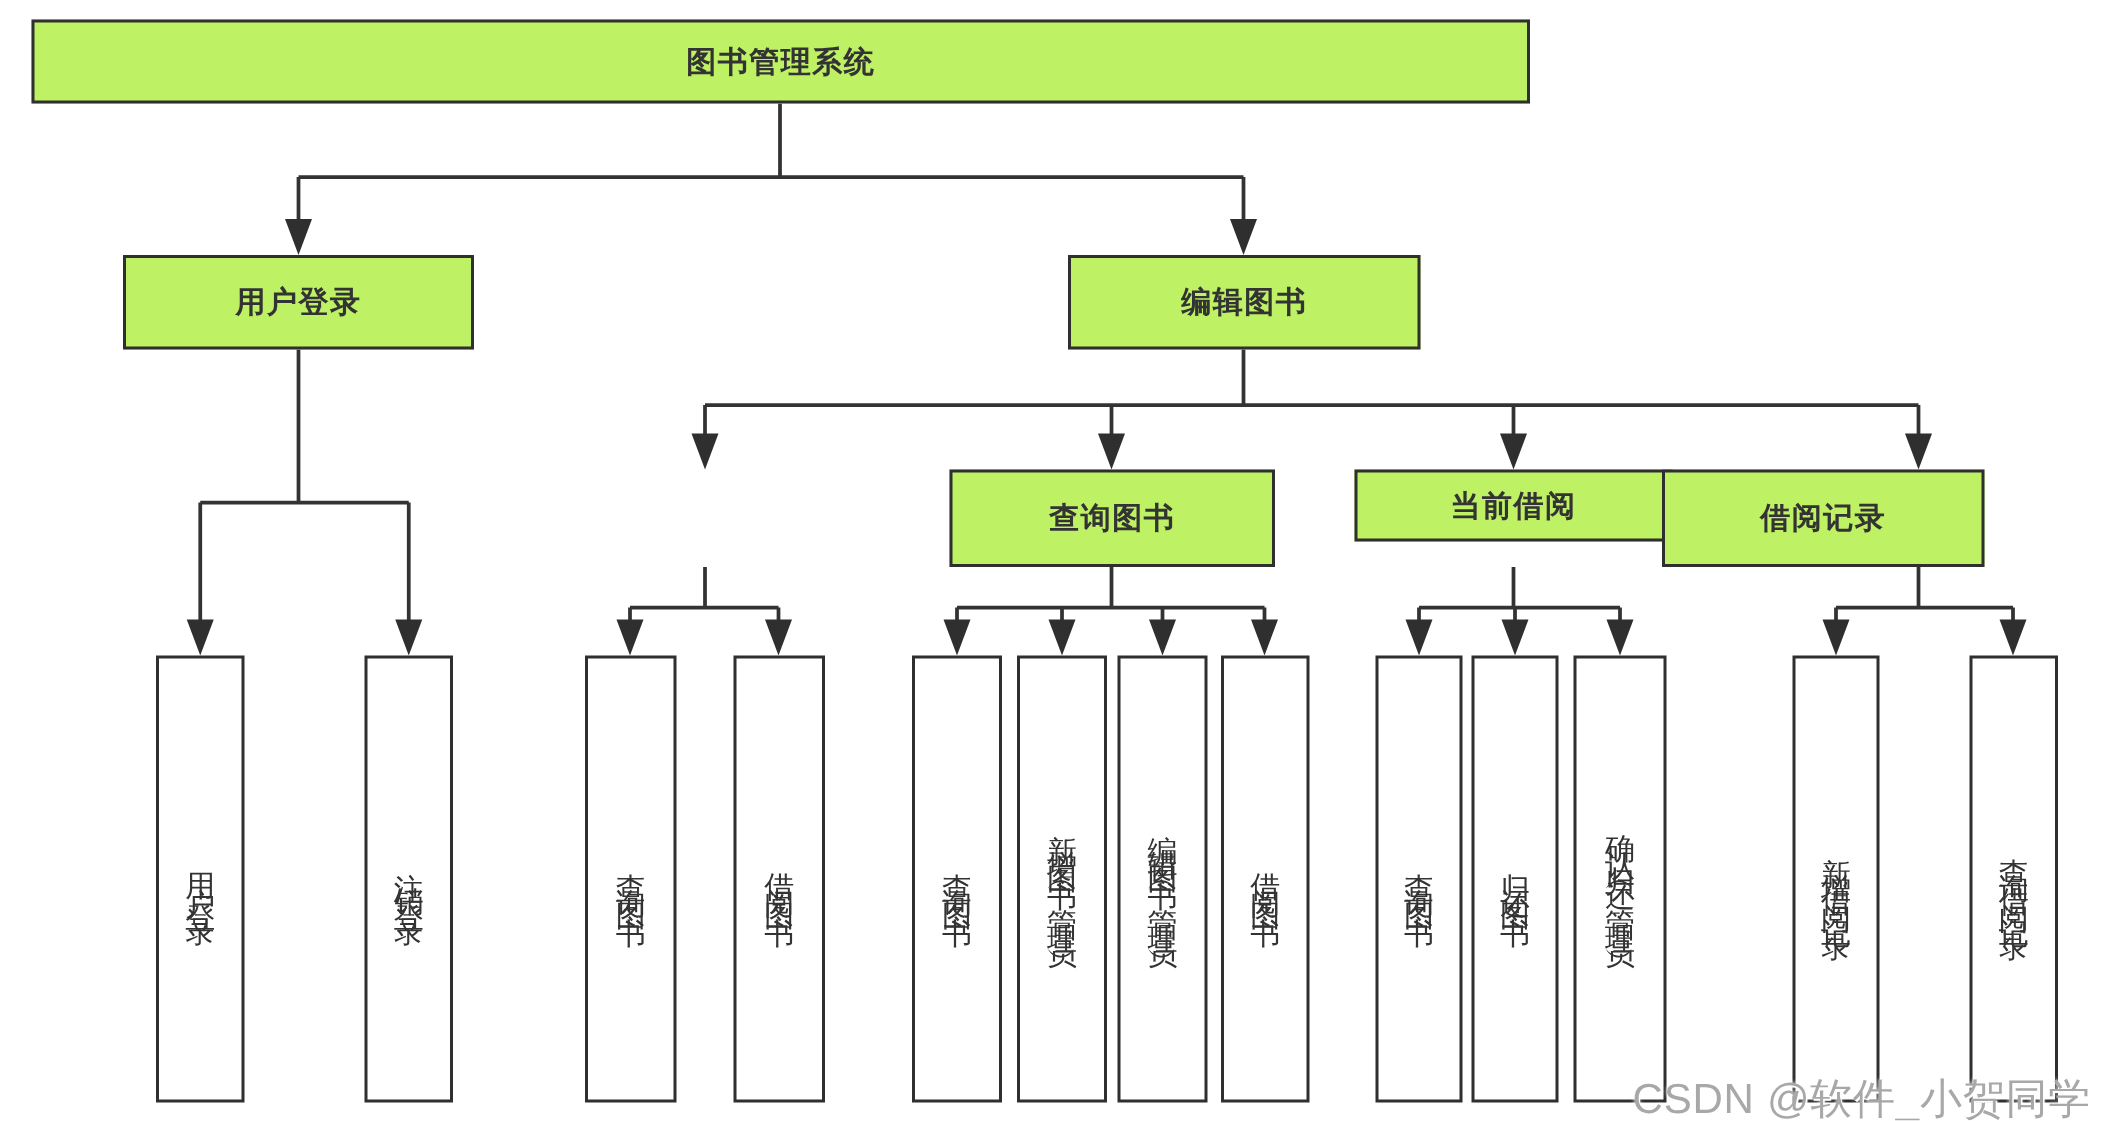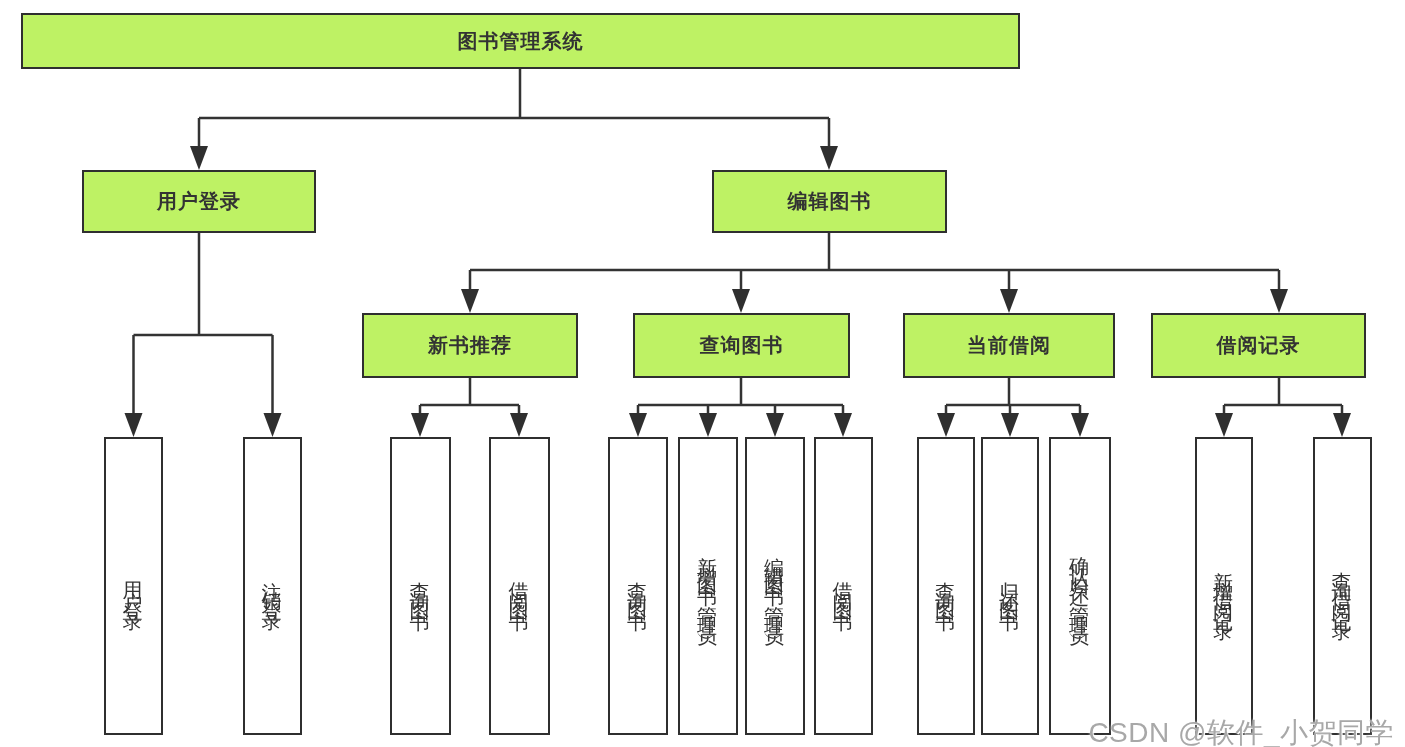--- a/index.html
+++ b/index.html
@@ -94,24 +94,23 @@
          M1071 413 L1089 413 L1080 437 Z
          M1215 413 L1233 413 L1224 437 Z
          M1333 413 L1351 413 L1342 437 Z"></path>
   </svg>
 
   <div class="hnode" style="left:21px; top:13px; width:999px; height:56px;">图书管理系统</div>
 
   <div class="hnode" style="left:82px; top:170px; width:234px; height:63px;">用户登录</div>
   <div class="hnode" style="left:712px; top:170px; width:235px; height:63px;">编辑图书</div>
 
-  <div class="hnode" style="left:362px; top:313px; width:216px; height:65px;">新书推荐</div>
   <div class="hnode" style="left:633px; top:313px; width:217px; height:65px;">查询图书</div>
-  <div class="hnode" style="left:903px; top:313px; width:212px; height:65px;">当前借阅</div>
-  <div class="hnode" style="left:1151px; top:313px; width:215px; height:65px;">借阅记录</div>
+  <div class="hnode" style="left:903px; top:313px; width:212px; height:48px;">当前借阅</div>
+  <div class="hnode" style="left:1108px; top:313px; width:215px; height:65px;">借阅记录</div>
 
   <div class="leaf" style="left:104px; width:59px;">
     <span>用户登录</span>
   </div>
   <div class="leaf" style="left:243px; width:59px;">
     <span>注销登录</span>
   </div>
 
   <div class="leaf" style="left:390px; width:61px;">
     <span>查询图书</span>

